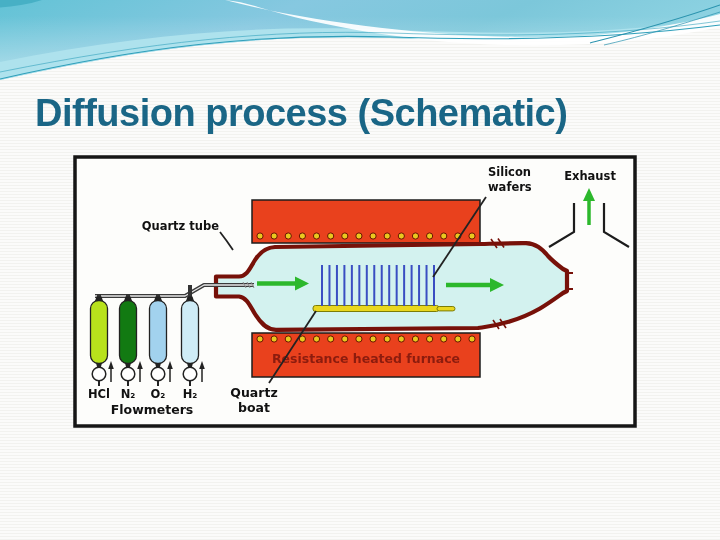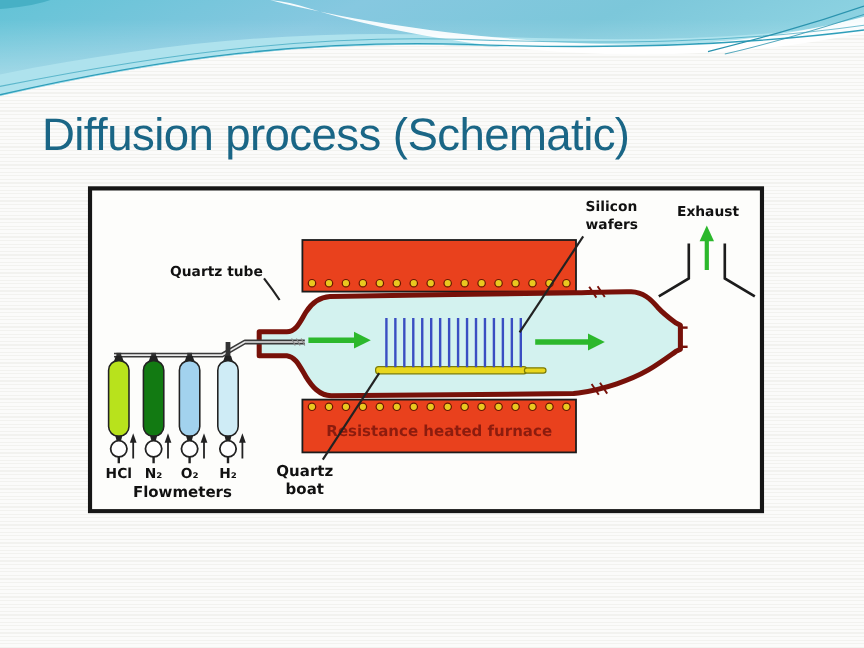--- a/index.html
+++ b/index.html
@@ -5,21 +5,21 @@
   html,body{margin:0;padding:0;}
   body{
     width:720px;height:540px;overflow:hidden;position:relative;
     font-family:"Liberation Sans",sans-serif;
     background-color:#fafaf8;
     background-image:repeating-linear-gradient(180deg,#fbfbfa 0px,#fbfbfa 2px,#f2f2ef 2px,#f2f2ef 3px);
   }
   .swoosh{position:absolute;left:0;top:0;display:block;}
   .slide-title{
     position:absolute;left:35px;top:92px;margin:0;
-    font-size:38px;font-weight:normal;letter-spacing:-0.5px;
+    font-size:38px;font-weight:bold;letter-spacing:-0.5px;
     color:#1a6686;white-space:nowrap;
   }
   .figure-wrap{position:absolute;left:73px;top:155px;width:564px;height:273px;}
   .lbl{font:bold 11.5px "DejaVu Sans","Liberation Sans",sans-serif;fill:#111;}
   .lbl-big{font:bold 12.5px "DejaVu Sans","Liberation Sans",sans-serif;fill:#111;}
   .furnace-lbl{font:bold 12.5px "DejaVu Sans","Liberation Sans",sans-serif;}
   text{user-select:none;}
 </style>
 </head>
 <body>

